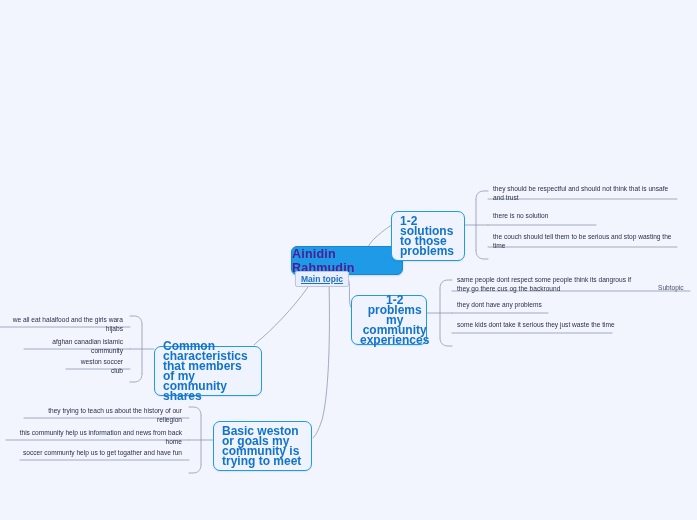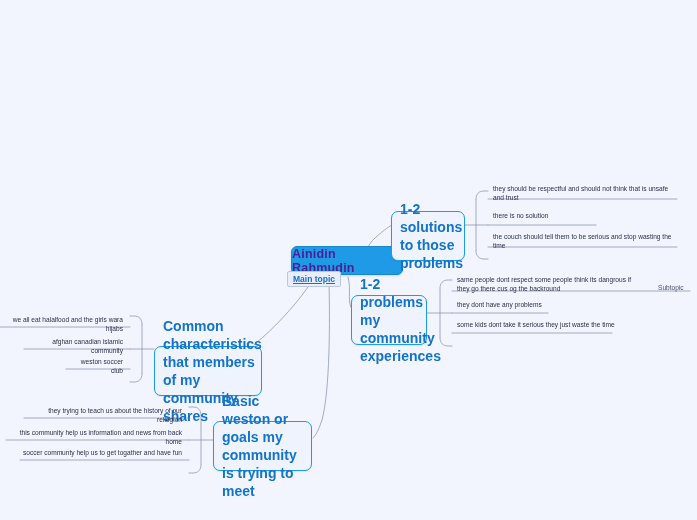--- a/index.html
+++ b/index.html
@@ -58,22 +58,22 @@
     padding: 2px 5px 2px 5px;
     white-space: nowrap;
   }
   
   .branch {
     background: #eef3fd;
     border: 1.6px solid #1e9ae6;
     border-radius: 7px;
     color: #1273c9;
     font-weight: bold;
-    font-size: 14px;
-    line-height: 18px;
+    font-size: 12px;
+    line-height: 10px;
     padding: 24px 8px;
     display: flex;
     align-items: center;
     box-shadow: 0 1px 1px rgba(40,80,140,0.10);
   }
   .branch span { display: block; }
   
   .leaf {
     position: absolute;
     color: #2b2f4a;
@@ -144,38 +144,38 @@
       <path d="M 201,465 C 201,470 198,473 193,473 L 189,473"></path>
       <path d="M 189,418 L 24,418"></path>
       <path d="M 189,440 L 6,440"></path>
       <path d="M 189,460 L 20,460"></path>
     </g>
   </svg>
 
   <div class="node central" style="left:291px; top:246px; width:112px; height:29px;">
     <span>Ainidin Rahmudin</span>
   </div>
-  <div class="central-caption" style="left:287px; top:271px;text-decoration:underline;">
+  <div class="central-caption" style="left:295px; top:271px;text-decoration:underline;">
     <span>Main topic</span>
   </div>
 
   <div class="node branch" style="left:391px; top:211px; width:74px; height:29px;">
     <span>1-2 solutions to those problems</span>
   </div>
   <div class="leaf right" style="left:490px; top:185px; width:190px;">
     <span>they should be respectful and should not think that is unsafe and trust</span>
   </div>
   <div class="leaf right" style="left:490px; top:212px; width:108px;">
     <span>there is no solution</span>
   </div>
   <div class="leaf right" style="left:490px; top:233px; width:190px;">
     <span>the couch should tell them to be serious and stop wasting the time</span>
   </div>
 
-  <div class="node branch" style="left:351px; top:295px; width:76px; height:36px;">
+  <div class="node branch" style="left:351px; top:295px; width:76px; height:36px;text-align:center;">
     <span>1-2 problems my community experiences</span>
   </div>
   <div class="leaf right" style="left:454px; top:276px; width:185px;">
     <span>same people dont respect some people think its dangrous if they go there cus og the backround</span>
   </div>
   <div class="subtopic-caption" style="left:658px; top:284px;">
     <span>Subtopic</span>
   </div>
   <div class="leaf right" style="left:454px; top:301px; width:100px;">
     <span>they dont have any problems</span>

